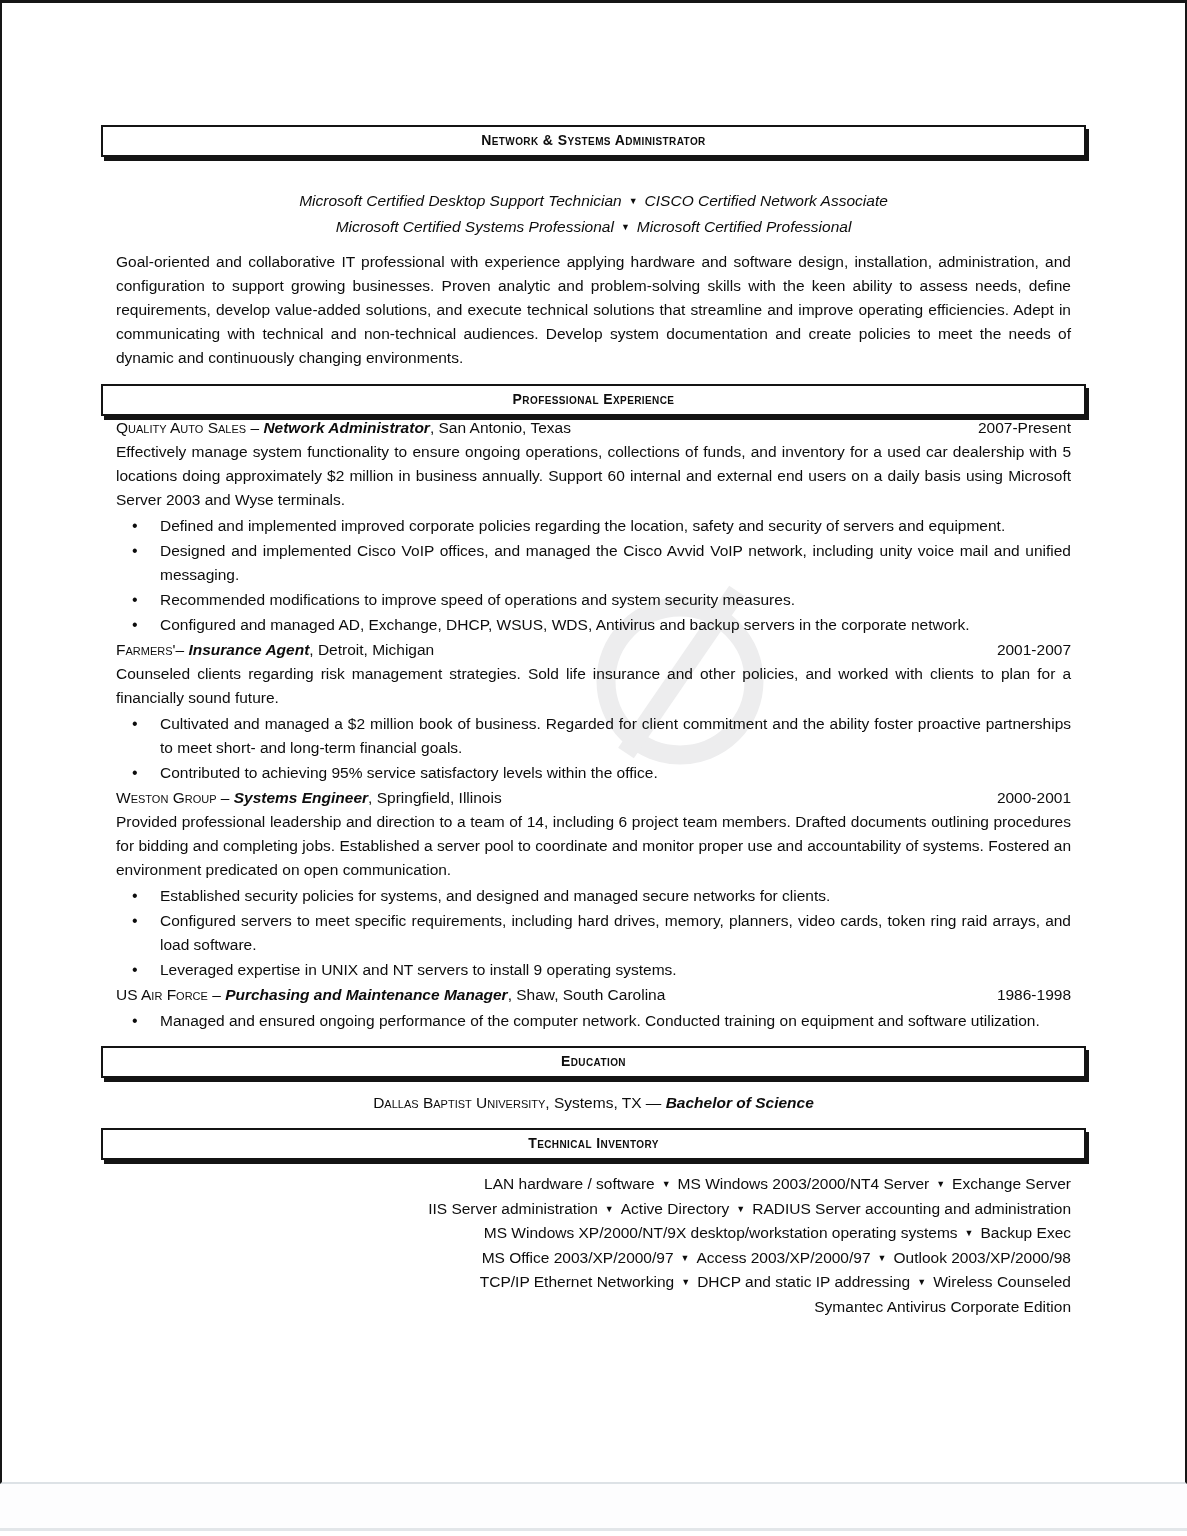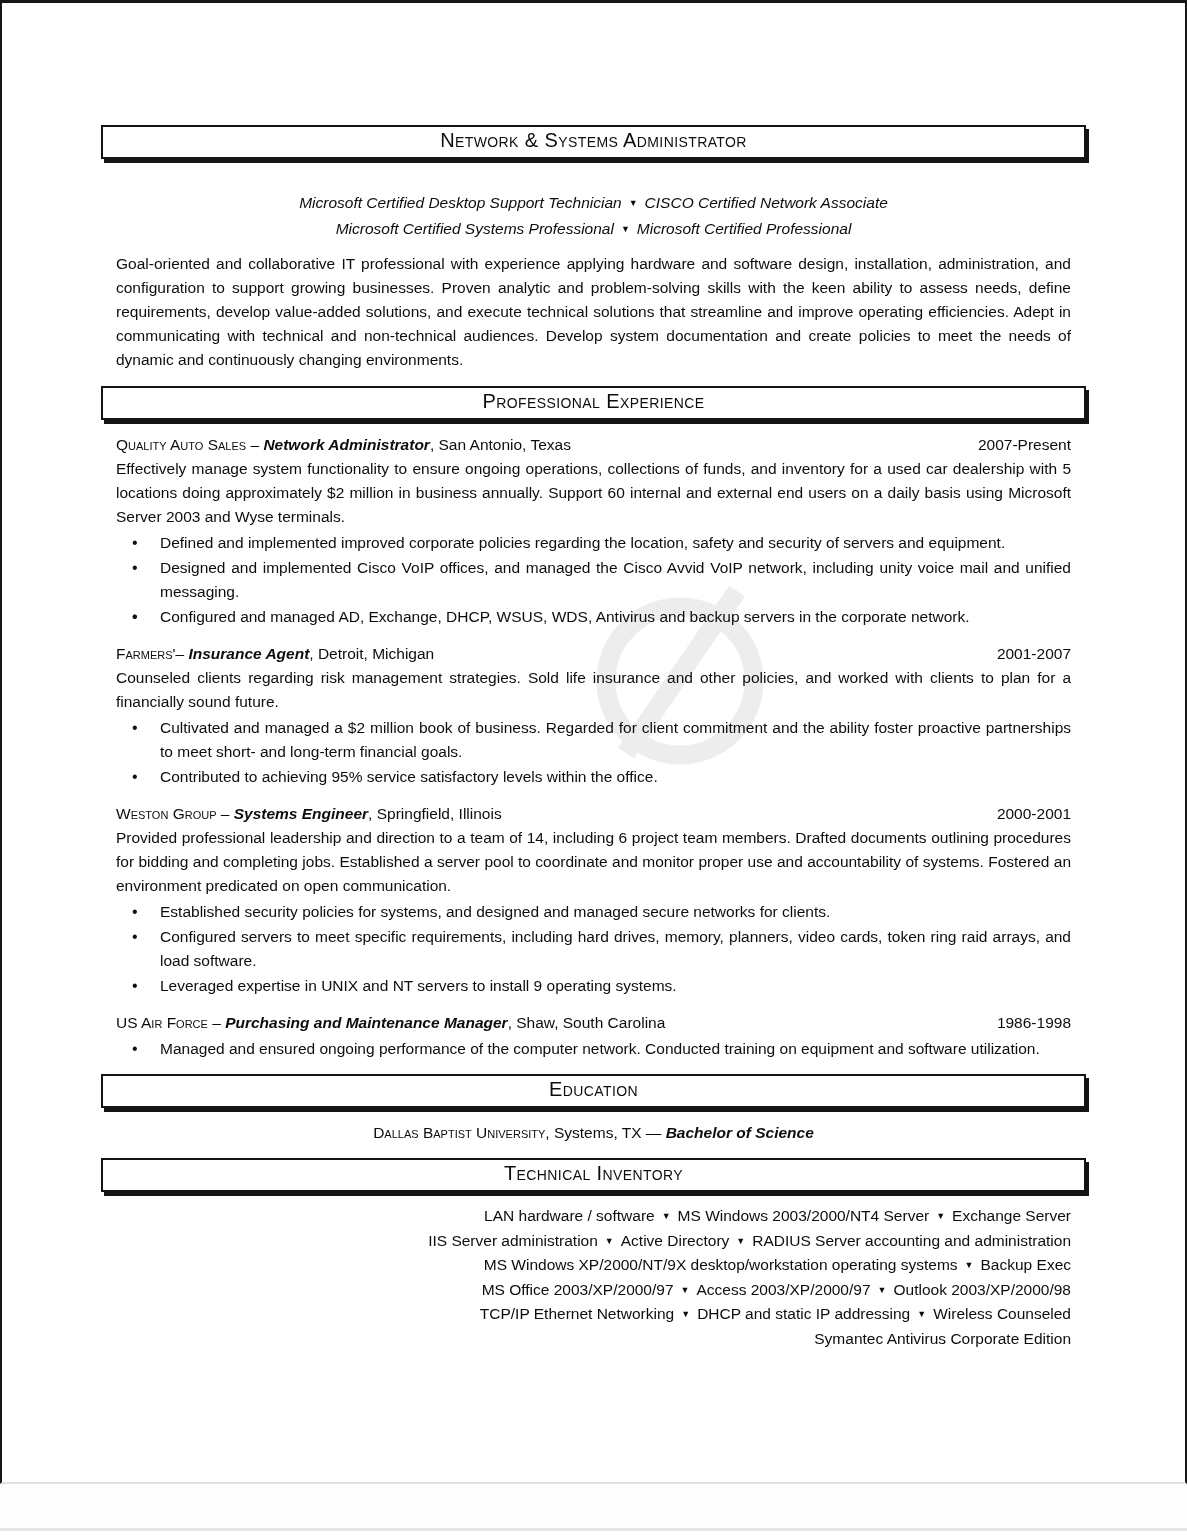--- a/index.html
+++ b/index.html
@@ -39,42 +39,41 @@
   }
   .section-box {
     margin: 0 -15px;
     border: 2px solid #141414;
     box-shadow: 3px 4px 0 #141414;
     background: #ffffff;
     text-align: center;
     padding: 1px 0 3px 0;
   }
   .box-heading {
-    font-weight: normal;
+    font-weight: bold;
     font-variant: small-caps;
-    font-size: 20px;
+    font-size: 14px;
     letter-spacing: 0.4px;
   }
   .title-box { margin-top: 122px; }
   .certs {
     margin-top: 32px;
     text-align: center;
     font-style: italic;
     line-height: 23px;
   }
   .summary {
     margin: 9px 0 0 0;
     text-align: justify;
   }
   .exp-box { margin-top: 14px; }
   .job-header {
     display: flex;
     justify-content: flex-start;
     align-items: baseline;
-    margin-top: 13px;
   }
   .job-left { flex: 1 1 auto; }
   .job-dates { flex: 0 0 auto; text-align: right; }
   .sc { font-variant: small-caps; }
   .bi { font-weight: bold; font-style: italic; }
   .desc { margin: 0; text-align: justify; }
   ul.bullets {
     list-style: none;
     margin: 2px 0 0 0;
     padding: 0;
@@ -138,21 +137,21 @@
 
     <div>
       <div class="job-header">
         <div class="job-left"><span class="sc">Quality Auto Sales</span><span> – </span><span class="bi">Network Administrator</span><span>, San Antonio, Texas</span></div>
         <div class="job-dates">2007-Present</div>
       </div>
       <p class="desc">Effectively manage system functionality to ensure ongoing operations, collections of funds, and inventory for a used car dealership with 5 locations doing approximately $2 million in business annually. Support 60 internal and external end users on a daily basis using Microsoft Server 2003 and Wyse terminals.</p>
       <ul class="bullets">
         <li><span class="bullet">•</span><span>Defined and implemented improved corporate policies regarding the location, safety and security of servers and equipment.</span></li>
         <li><span class="bullet">•</span><span>Designed and implemented Cisco VoIP offices, and managed the Cisco Avvid VoIP network, including unity voice mail and unified messaging.</span></li>
-        <li><span class="bullet">•</span></li>
+        <li><span class="bullet">•</span><span>Recommended modifications to improve speed of operations and system security measures.</span></li>
         <li><span class="bullet">•</span><span>Configured and managed AD, Exchange, DHCP, WSUS, WDS, Antivirus and backup servers in the corporate network.</span></li>
       </ul>
     </div>
 
     <div>
       <div class="job-header">
         <div class="job-left"><span class="sc">Farmers'</span><span>– </span><span class="bi">Insurance Agent</span><span>, Detroit, Michigan</span></div>
         <div class="job-dates">2001-2007</div>
       </div>
       <p class="desc">Counseled clients regarding risk management strategies. Sold life insurance and other policies, and worked with clients to plan for a financially sound future.</p>

